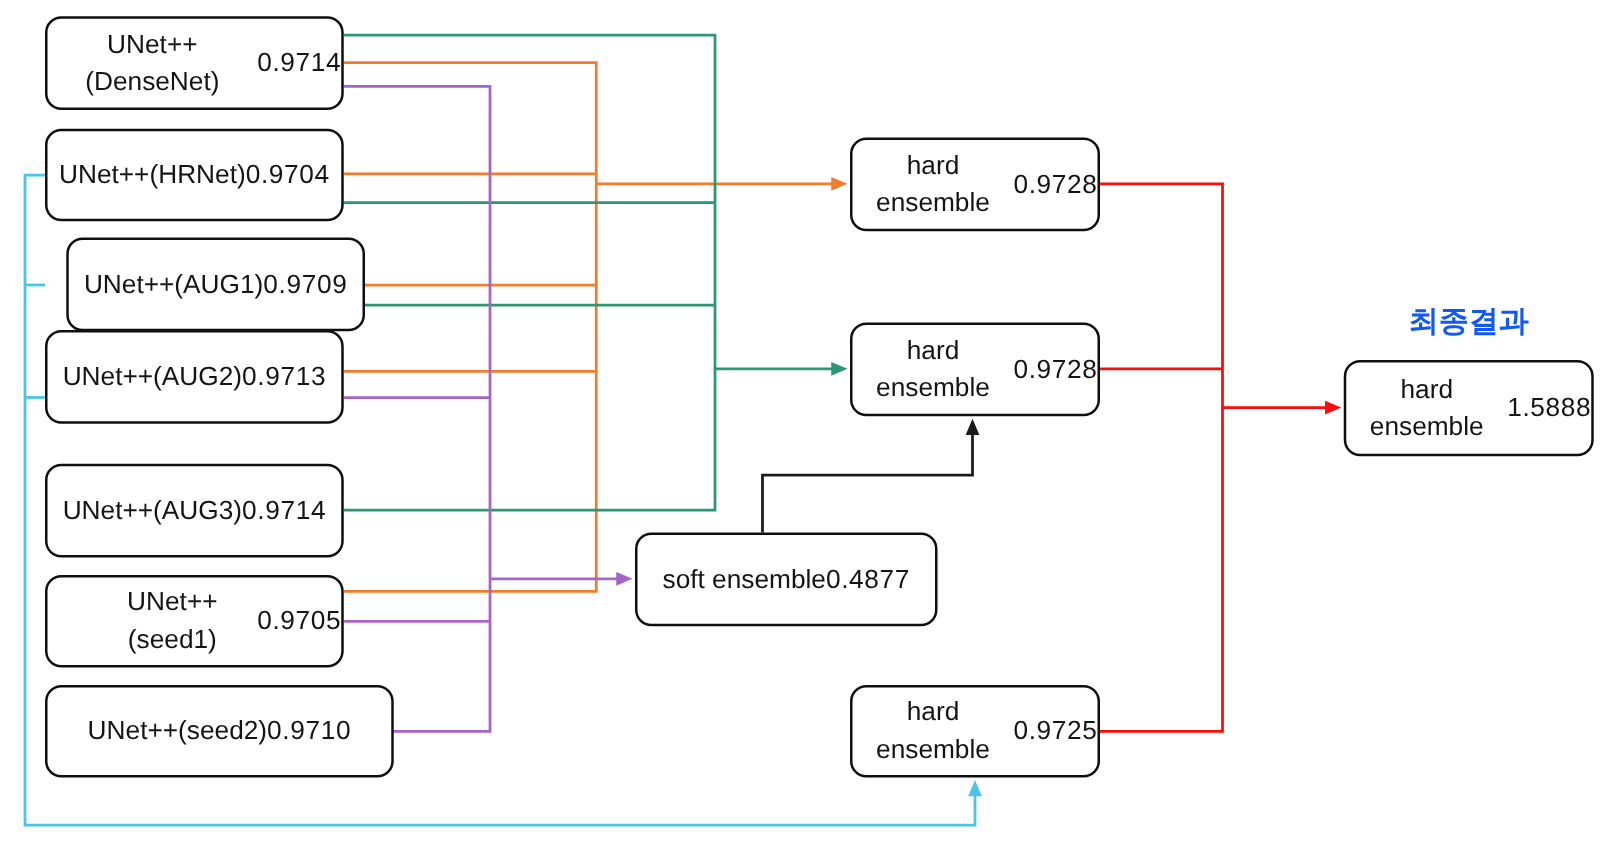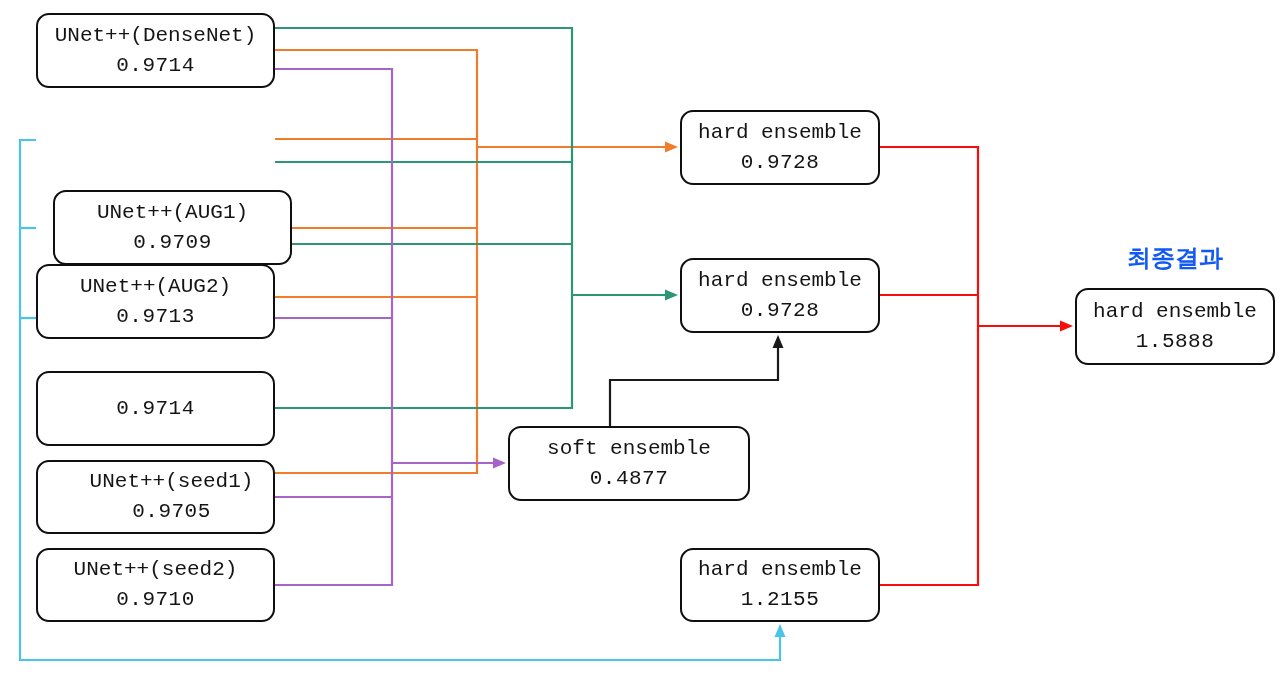--- a/index.html
+++ b/index.html
@@ -17,28 +17,27 @@
     width: 1287px; height: 678px;
     pointer-events: none;
   }
   .node {
     position: absolute;
     box-sizing: border-box;
     background: #ffffff;
     border: 2.5px solid #0f0f0f;
     border-radius: 13px;
     display: flex;
-    flex-direction: column;
+    flex-direction: row;
     align-items: center;
     justify-content: center;
     text-align: center;
     font-size: 21px;
     line-height: 30px;
     color: #141414;
-    font-family: Liberation Mono, monospace;
   }
   .node .score { letter-spacing: 0.5px; }
   .final-label {
     position: absolute;
     text-align: center;
     font-size: 24px;
     font-weight: bold;
     line-height: 26px;
   }
 </style>
@@ -74,41 +73,46 @@
       <polyline points="880,295 978,295" fill="none" stroke="#F80D0D" stroke-width="2.2"></polyline>
       <polygon points="1073,326 1060,320.5 1060,331.5" fill="#F80D0D"></polygon>
       <polyline points="978,326 1064,326" fill="none" stroke="#F80D0D" stroke-width="2.2"></polyline>
     </svg>
 
   <div class="node" style="left:36px; top:13px; width:239px; height:75px;">
     <span>UNet++(DenseNet)</span>
     <span class="score">0.9714</span>
   </div>
 
+  <div class="node" style="left:36px; top:103px; width:239px; height:74px;">
+    <span>UNet++(HRNet)</span>
+    <span class="score">0.9704</span>
+  </div>
 
   <div class="node" style="left:36px; top:190px; width:239px; height:75px;margin-left:17px;">
     <span>UNet++(AUG1)</span>
     <span class="score">0.9709</span>
   </div>
 
   <div class="node" style="left:36px; top:264px; width:239px; height:75px;">
     <span>UNet++(AUG2)</span>
     <span class="score">0.9713</span>
   </div>
 
   <div class="node" style="left:36px; top:371px; width:239px; height:75px;">
+    <span>UNet++(AUG3)</span>
     <span class="score">0.9714</span>
   </div>
 
   <div class="node" style="left:36px; top:460px; width:239px; height:74px;padding-left:32px;">
     <span>UNet++(seed1)</span>
     <span class="score">0.9705</span>
   </div>
 
-  <div class="node" style="left:36px; top:548px; width:239px; height:74px;">
+  <div class="node" style="left:36px; top:548px; width:279px; height:74px;">
     <span>UNet++(seed2)</span>
     <span class="score">0.9710</span>
   </div>
 
   <div class="node" style="left:680px; top:110px; width:200px; height:75px;">
     <span>hard ensemble</span>
     <span class="score">0.9728</span>
   </div>
 
   <div class="node" style="left:680px; top:258px; width:200px; height:75px;">
@@ -116,21 +120,21 @@
     <span class="score">0.9728</span>
   </div>
 
   <div class="node" style="left:508px; top:426px; width:242px; height:75px;">
     <span>soft ensemble</span>
     <span class="score">0.4877</span>
   </div>
 
   <div class="node" style="left:680px; top:548px; width:200px; height:74px;">
     <span>hard ensemble</span>
-    <span class="score">1.2155</span>
+    <span class="score">0.9725</span>
   </div>
 
   <div class="final-label" style="left: 1075px; top: 245px; width: 200px; color: rgb(17, 89, 242);">최종결과</div>
 
   <div class="node" style="left:1075px; top:288px; width:200px; height:77px;">
     <span>hard ensemble</span>
     <span class="score">1.5888</span>
   </div>
 
 </div>

